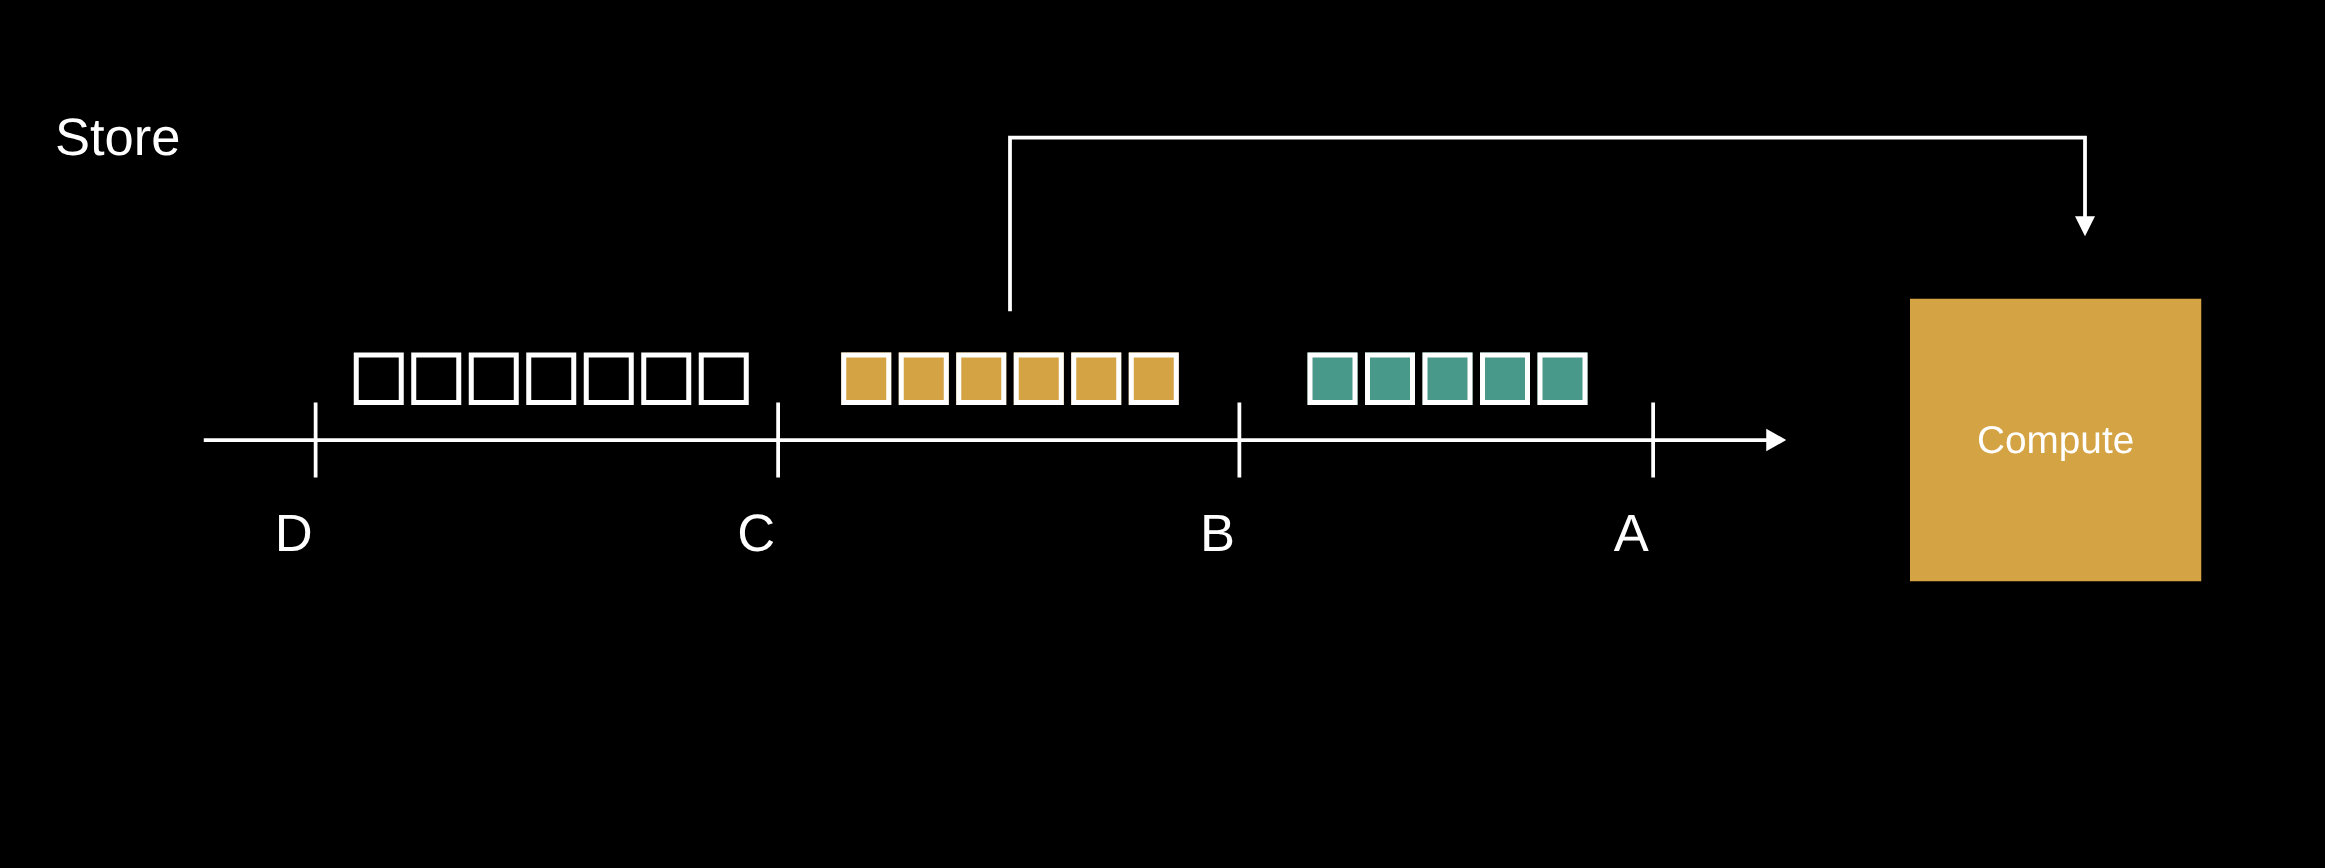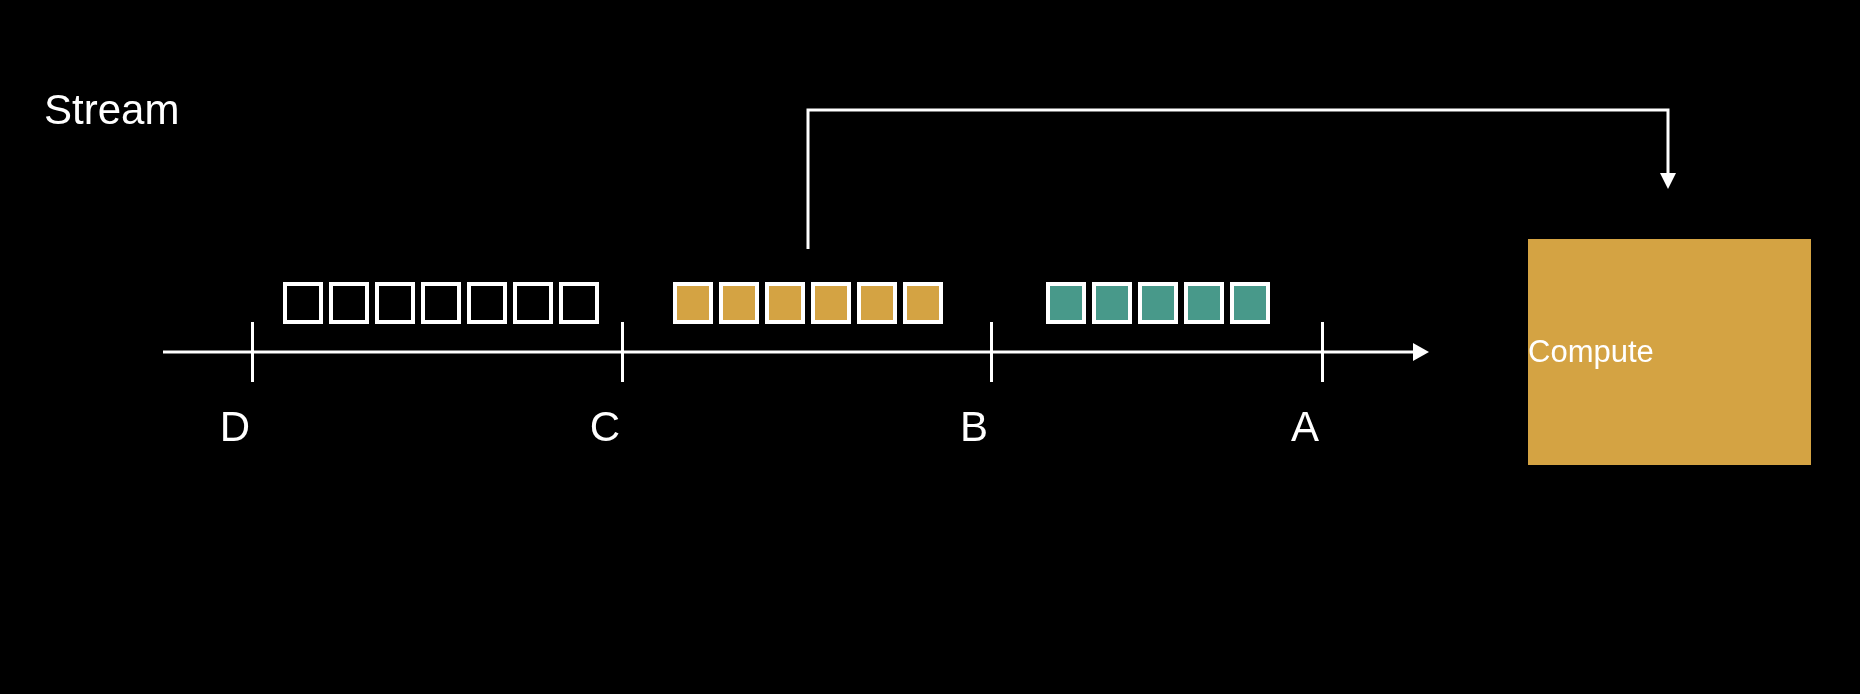--- a/index.html
+++ b/index.html
@@ -41,22 +41,22 @@
     gap:6px;
   }
   .stream-box {
     width:40px; height:42px;
     box-sizing:border-box;
     border:4px solid #ffffff;
   }
   .compute-box {
     position:absolute;
     left:1528px; top:239px;
-    width:283px; height:226px;
-    display:flex; align-items:center; justify-content:flex-start;
+    width:233px; height:226px;
+    display:flex; align-items:center; justify-content:center;
   }
   .compute-label {
     color:#ffffff;
     font-size:31px;
     line-height:1.2;
   }
 </style>
 </head>
 <body>
 
@@ -64,21 +64,21 @@
 
   <svg class="diagram-svg" width="1860" height="694" viewBox="0 0 1860 694">
 
     <line x1="163" y1="352" x2="1414" y2="352" stroke="#ffffff" stroke-width="3"></line>
     <polygon points="1413,343 1413,361 1429,352" fill="#ffffff"></polygon>
 
     <path d="M 808 249 L 808 110 L 1668 110 L 1668 174" fill="none" stroke="#ffffff" stroke-width="3"></path>
     <polygon points="1660,173 1676,173 1668,189" fill="#ffffff"></polygon>
   </svg>
 
-  <div class="big-label stream-label">Stream</div>
+  <div class="big-label stream-label">Store</div>
 
   <div id="dynamic-layer">
       <div class="tick" style="left: 250.5px;"></div>
       <div class="tick-label" style="left: 235px;">D</div>
       <div class="tick" style="left: 620.5px;"></div>
       <div class="tick-label" style="left: 605px;">C</div>
       <div class="tick" style="left: 989.5px;"></div>
       <div class="tick-label" style="left: 974px;">B</div>
       <div class="tick" style="left: 1320.5px;"></div>
       <div class="tick-label" style="left: 1305px;">A</div>

